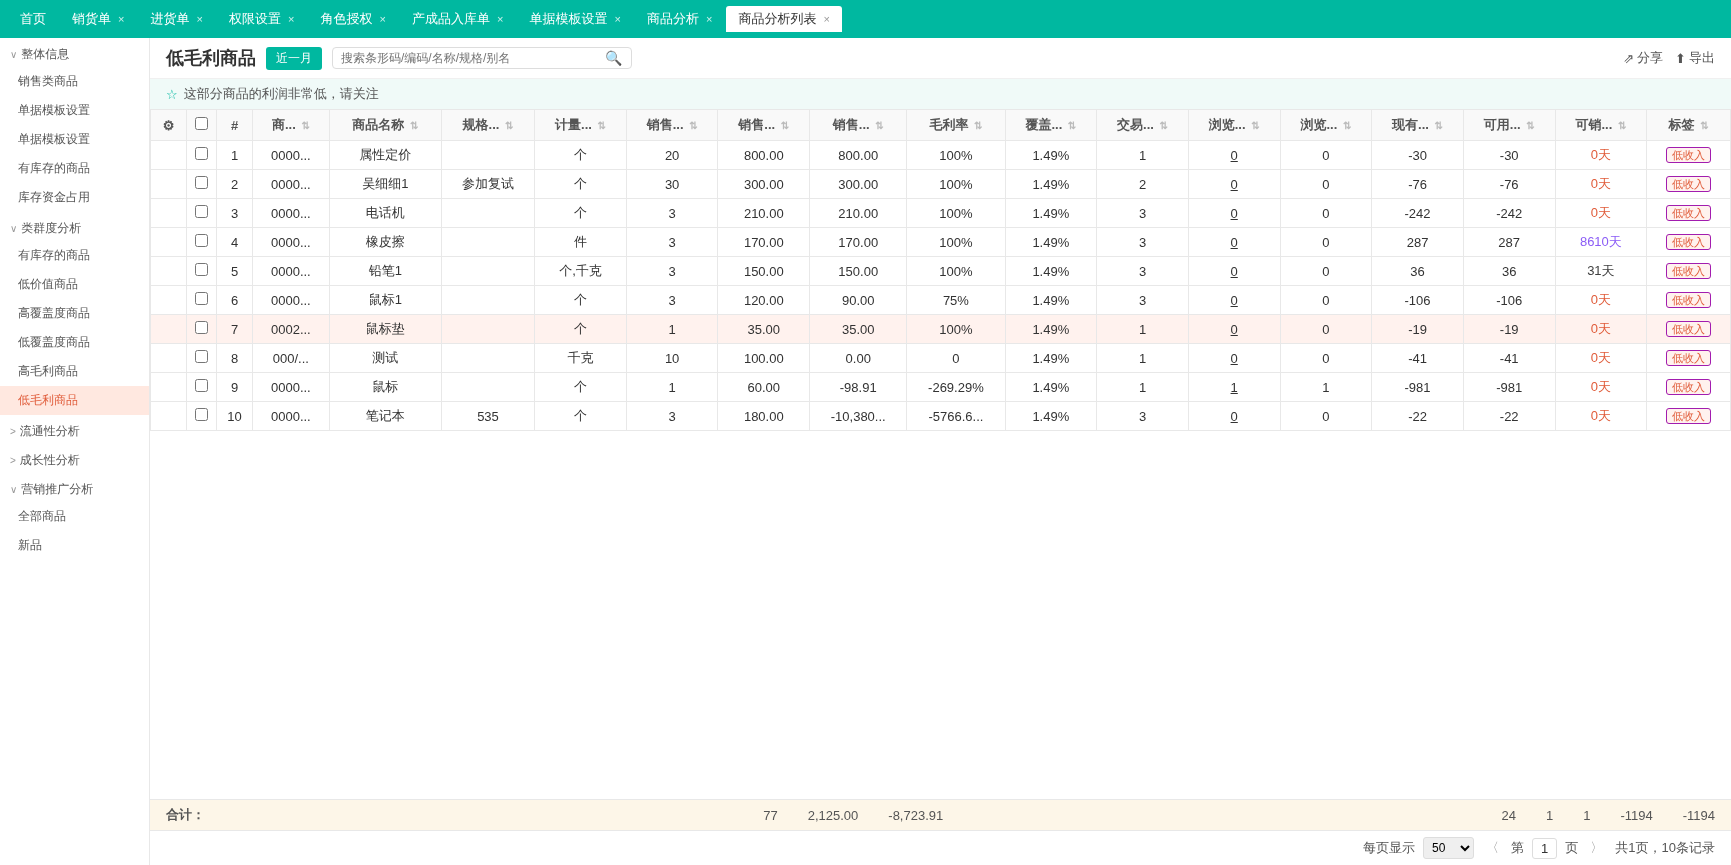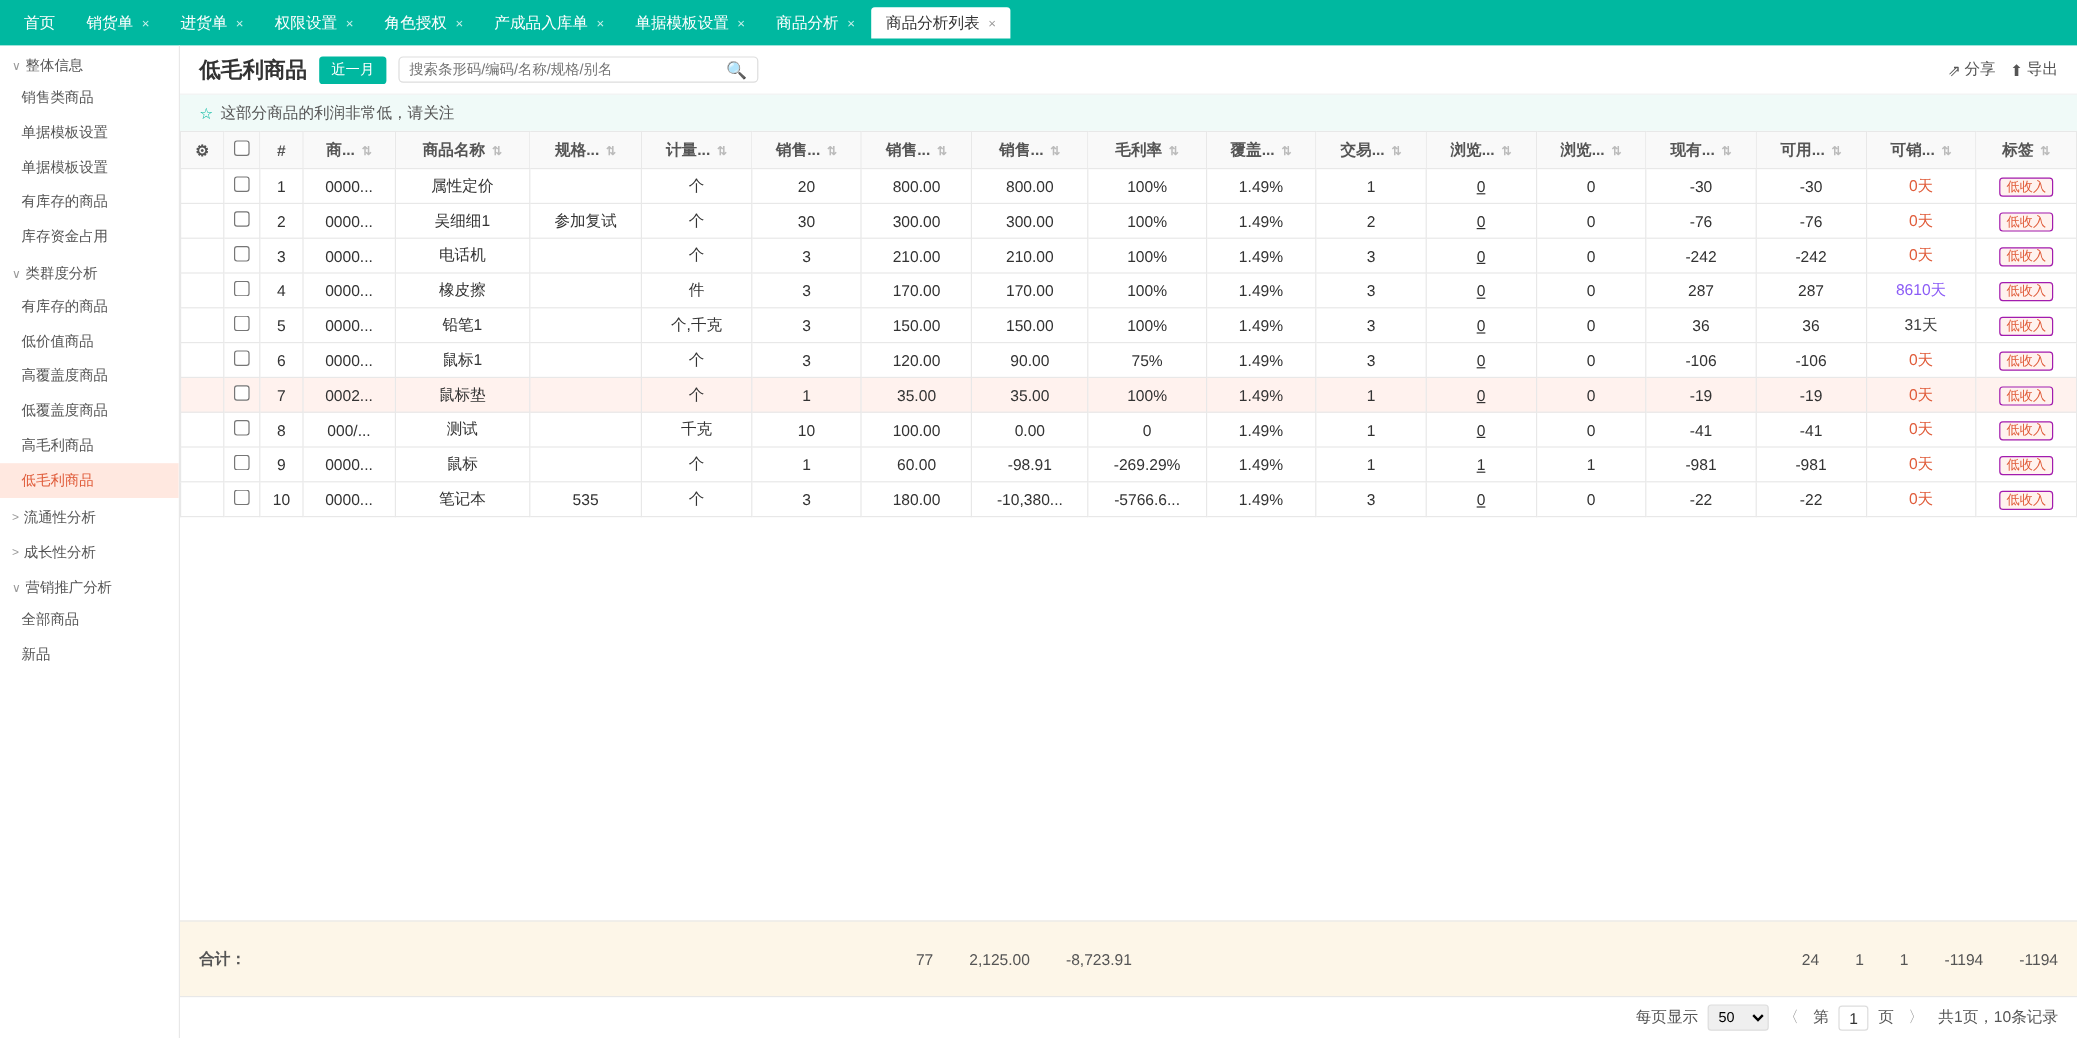--- a/index.html
+++ b/index.html
@@ -172,21 +172,21 @@
     }
     .text-link { color: #333; text-decoration: underline; cursor: pointer; }
     .col-settings { width: 36px; }
     .col-checkbox { width: 30px; }
     .col-num { width: 36px; }
 
     
     .footer-total {
       background: #fdf6e8;
       border-top: 1px solid #e8e8e8;
-      padding: 22px 16px;
+      padding: 6px 16px;
       display: flex;
       align-items: center;
       gap: 30px;
       font-size: 12px;
       color: #555;
     }
     .footer-total .total-label { font-weight: bold; }
 
     
     .pagination-bar {

